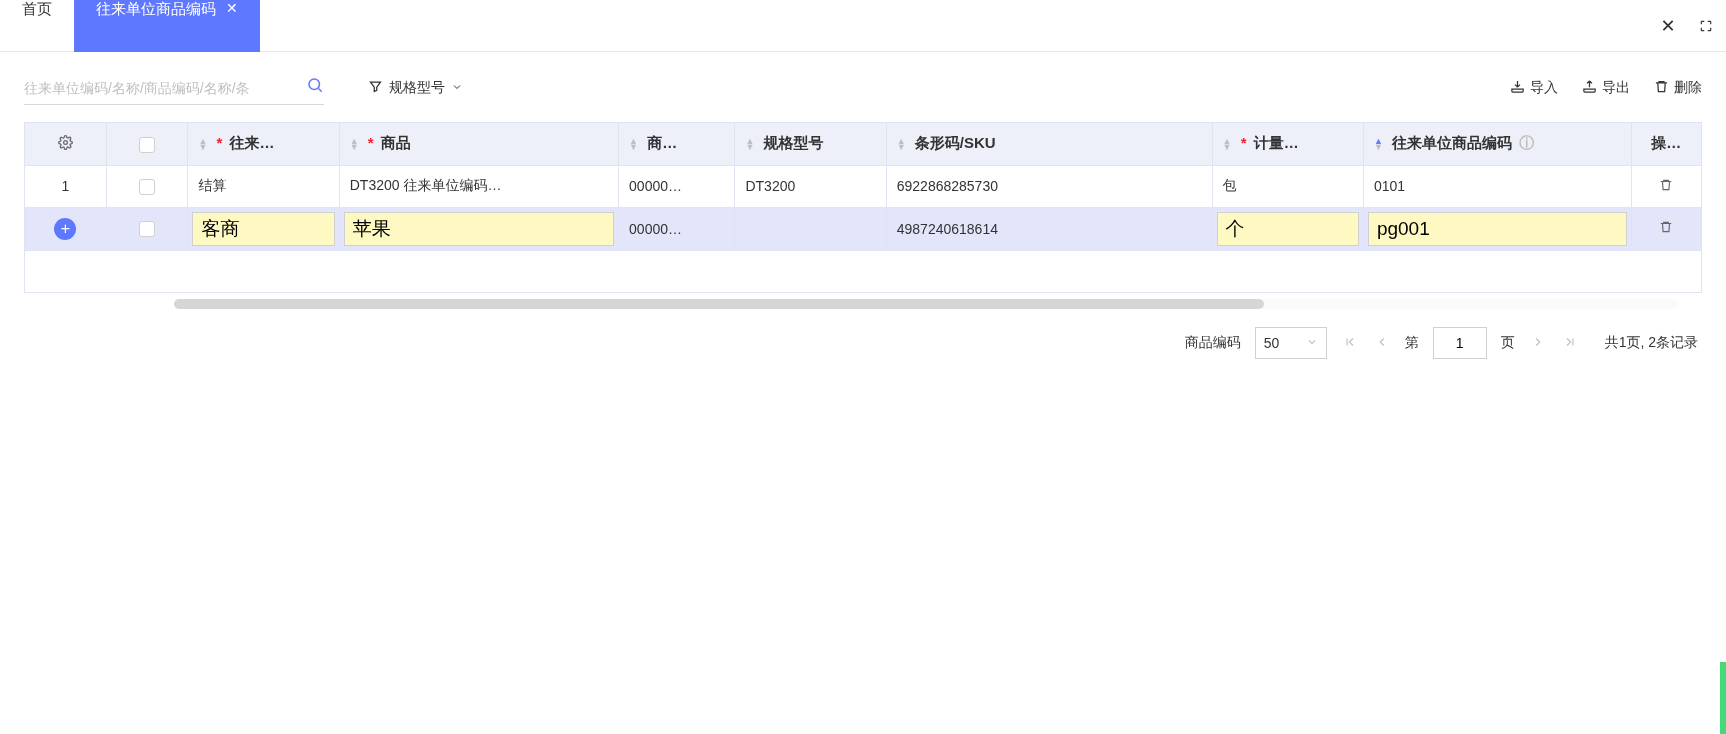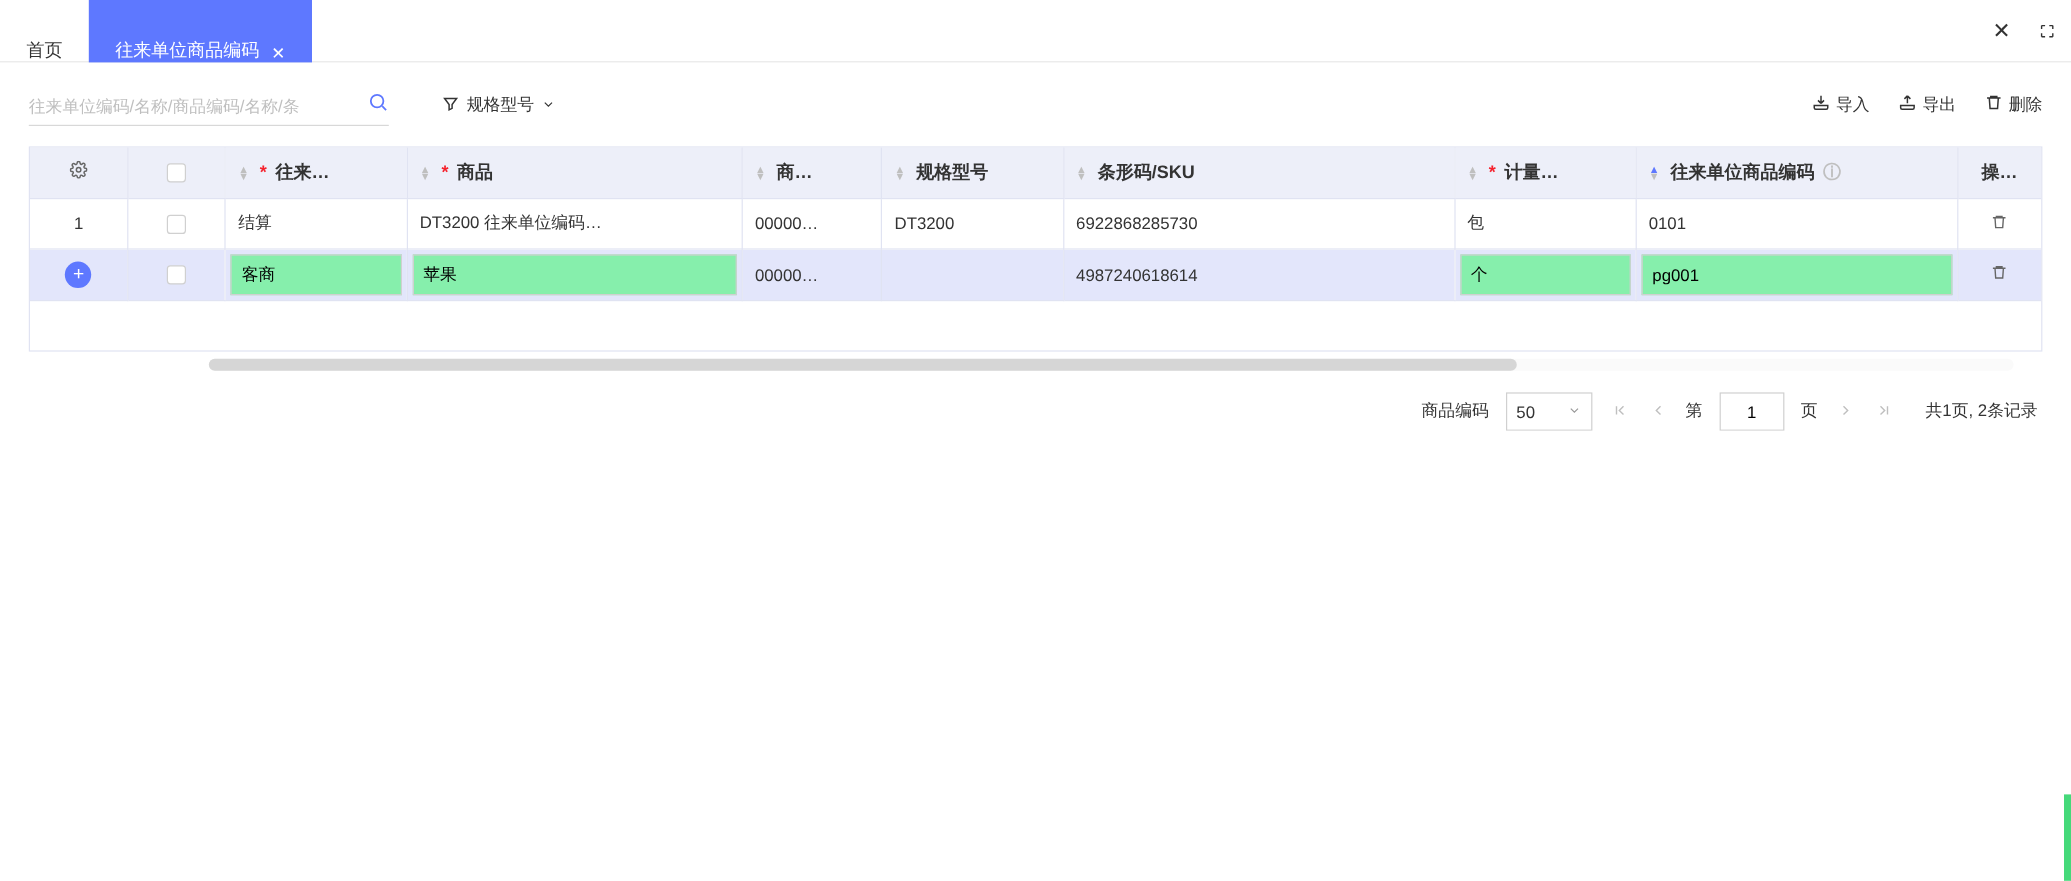--- a/index.html
+++ b/index.html
@@ -1,54 +1,54 @@
 <!DOCTYPE html>
 <html><head>
 <meta charset="utf-8">
 <style>
 * { box-sizing: border-box; margin: 0; padding: 0; }
 body { font-family: -apple-system, "PingFang SC", "Microsoft YaHei", sans-serif; font-size: 14px; color: #333; background: #fff; }
 
 
 .tabs-bar { display: flex; align-items: center; height: 52px; border-bottom: 1px solid #e8e8e8; }
-.tab { display: flex; align-items: flex-end; height: 52px; padding: 0 22px; color: #333; cursor: pointer; font-size: 15px; }
+.tab { display: flex; align-items: flex-start; height: 52px; padding: 0 22px; color: #333; cursor: pointer; font-size: 15px; }
 .tab.active { background: #5e78ff; color: #fff; }
 .tab-close { margin-left: 10px; font-size: 14px; cursor: pointer; }
 .tabs-spacer { flex: 1; }
 .tabs-actions { display: flex; align-items: center; padding-right: 10px; gap: 18px; }
 .tabs-icon { width: 20px; height: 20px; color: #333; cursor: pointer; display:flex; align-items:center; justify-content:center; }
 
 
 .toolbar { display: flex; align-items: center; height: 52px; padding: 0 24px; margin-top: 10px; }
 .search-wrap { display: flex; align-items: center; width: 300px; border-bottom: 1px solid #d8d8d8; height: 34px; }
 .search-input { flex: 1; border: none; outline: none; font-size: 14px; color: #3b82f6; background: transparent; }
 .search-input::placeholder { color: #bfbfbf; }
 .search-icon { color: #5e78ff; margin-left: 4px; }
 .more-filter { display: flex; align-items: center; margin-left: 44px; cursor: pointer; color: #333; }
 .more-filter .icon { margin-right: 6px; }
 .chev-down { margin-left: 6px; }
 .toolbar-spacer { flex: 1; }
-.toolbar-actions { display: flex; align-items: center; gap: 24px; font-family: Liberation Serif, serif; }
+.toolbar-actions { display: flex; align-items: center; gap: 24px; }
 .toolbar-btn { display: flex; align-items: center; gap: 5px; cursor: pointer; color: #333; }
 
 
 .table-wrap { margin: 8px 24px 0 24px; border: 1px solid #e0e3f2; }
 .table { width: 100%; border-collapse: collapse; table-layout: fixed; }
 .table th, .table td { border-right: 1px solid #e0e3f2; border-bottom: 1px solid #e0e3f2; padding: 0 10px; height: 42px; text-align: left; overflow: hidden; text-overflow: ellipsis; white-space: nowrap; }
 .table th { background: #edeff9; font-weight: 600; color: #333; font-size: 15px; }
 .table th:last-child, .table td:last-child { border-right: none; }
 .required-star { color: #f5222d; margin-right: 3px; }
 .sort-icon { color: #bfbfbf; margin-right: 5px; display:inline-flex; flex-direction:column; line-height:6px; font-size:9px; vertical-align:middle; }
 .sort-icon.active-up .up { color: #5e78ff; }
 .help-icon { color: #bfbfbf; margin-left: 3px; }
 .center { text-align: center !important; }
 .checkbox { width: 16px; height: 16px; border: 1px solid #d0d0d0; border-radius: 3px; display: inline-block; vertical-align: middle; background: #fff; }
 .row-add-btn { width: 22px; height: 22px; border-radius: 50%; background: #5e78ff; color: #fff; display: inline-flex; align-items: center; justify-content: center; font-size: 16px; }
 .row-selected td { background: #e3e6fb; }
-.cell-input { width: 100%; height: 32px; border: 1px solid #d0d0d0; padding: 16px 8px; font-size: 14px; background: #86efac; outline: none; }
+.cell-input { width: 100%; height: 32px; border: 1px solid #d0d0d0; padding: 16px 8px; font-size: 19px; background: #fef9c3; outline: none; }
 .table-body-space { height: 300px; }
 .delete-icon { color: #666; cursor: pointer; }
 
 
 .hscroll-wrap { margin: 6px 24px 0 24px; height: 14px; position: relative; }
 .hscroll-track { position:absolute; left:150px; right:24px; top:0; height: 10px; background: #fafafa; border-radius: 5px; }
 .hscroll-thumb { position:absolute; left:150px; width: 1090px; height: 10px; background: #d6d6d6; border-radius: 5px; }
 
 
 .pagination { display: flex; align-items: center; justify-content: flex-end; gap: 14px; padding: 14px 28px 0 28px; color: #333; font-size: 14px; }

